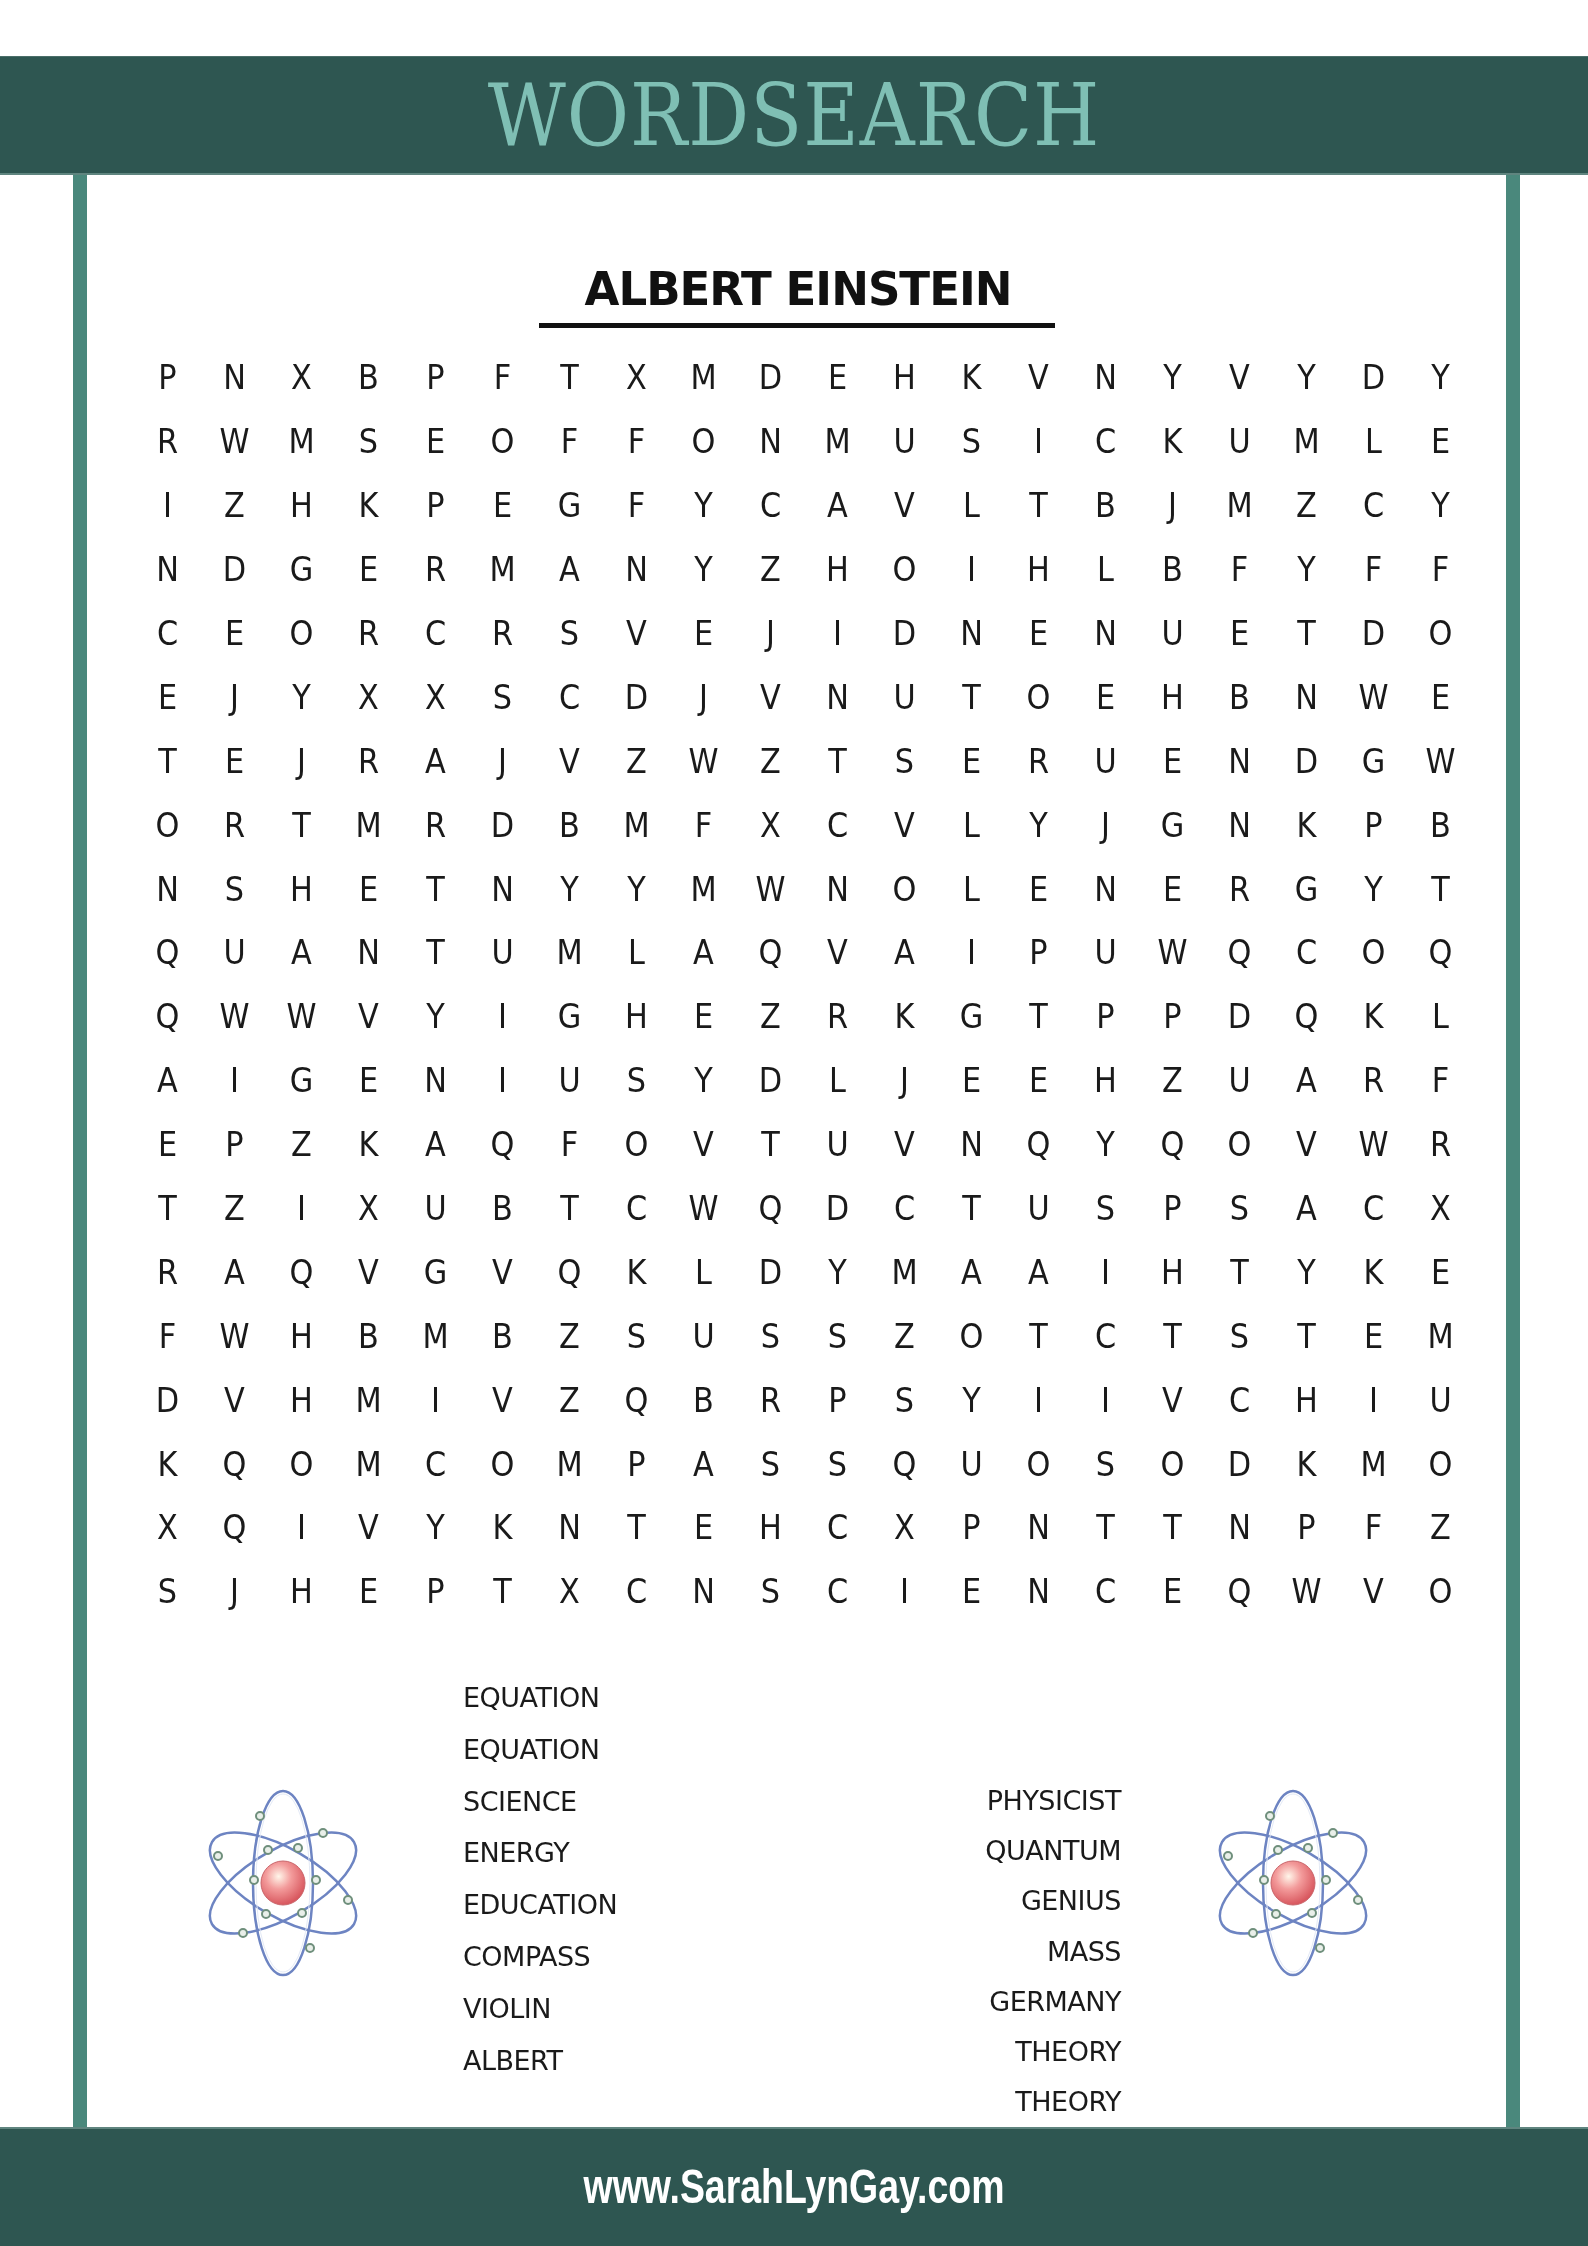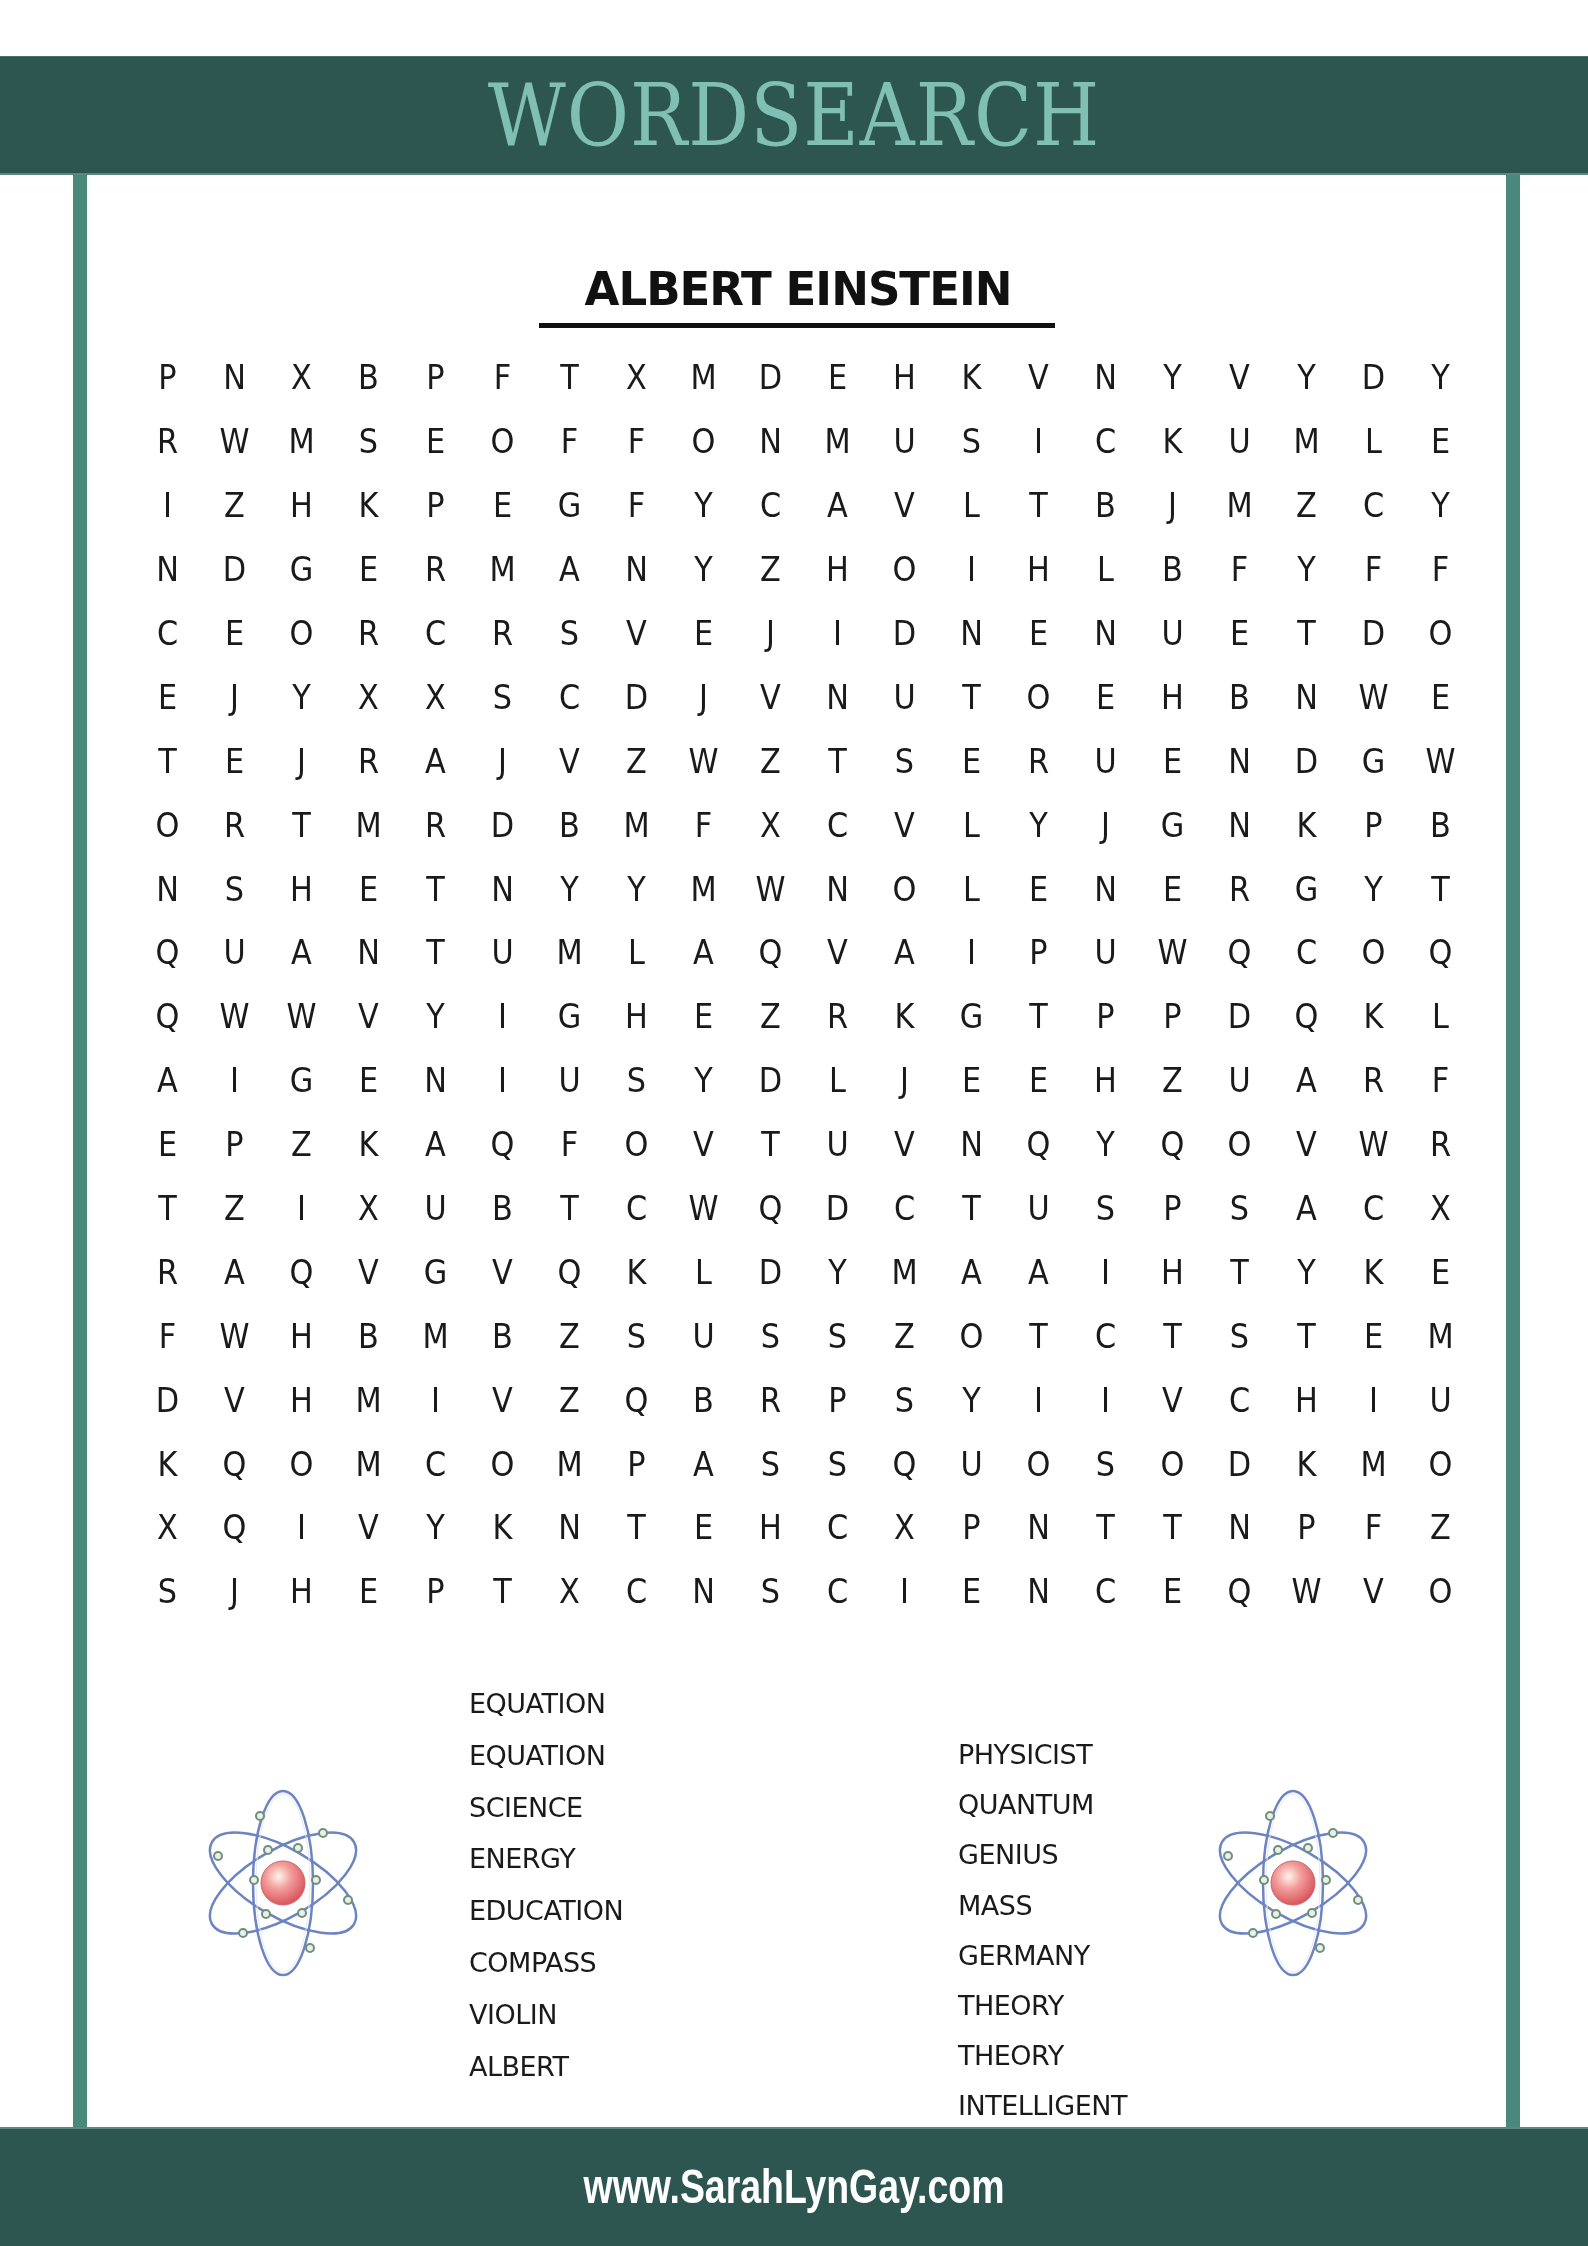--- a/index.html
+++ b/index.html
@@ -52,23 +52,23 @@
     position:absolute; left:134px; top:346px;
     display:grid;
     grid-template-columns:repeat(20, 67px);
     grid-auto-rows:63.9px;
   }
   .cell {
     display:flex; align-items:center; justify-content:center;
     font-family:"DejaVu Sans", sans-serif; font-size:33px; font-weight:normal;
     color:#1a1a1a; transform:scaleX(0.92);
   }
-  .word-list { position:absolute; margin:6px; padding:0; list-style:none; }
+  .word-list { position:absolute; margin:0; padding:0; list-style:none; }
   .word-list.left { left:463px; top:1672px; }
-  .word-list.right { left:952px; top:1724px; }
+  .word-list.right { left:952px; top:1776px;text-align:right; }
   .word-list li {
     font-family:"DejaVu Sans", sans-serif; font-size:27px; color:#1a1a1a;
     letter-spacing:-0.5px; white-space:nowrap;
   }
   .word-list.left li { height:51.8px; line-height:51.8px; }
   .word-list.right li { height:50.2px; line-height:50.2px; }
   .atom { position:absolute; width:170px; height:190px; }
   .atom.left { left:198px; top:1788px; }
   .atom.right { left:1208px; top:1788px; }
 </style>

